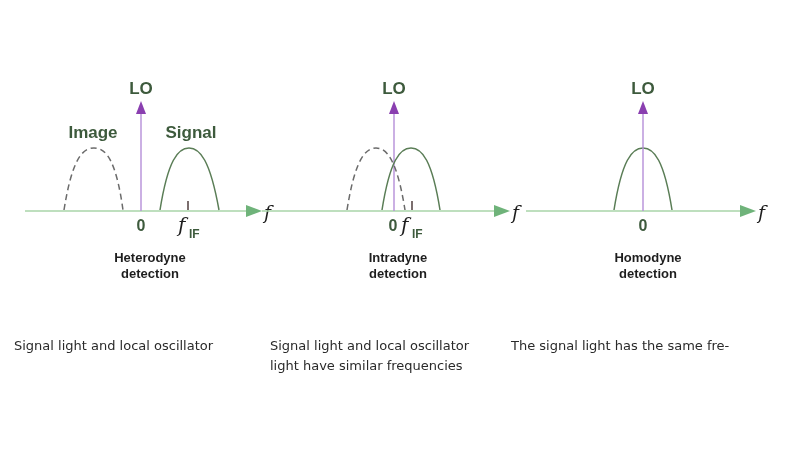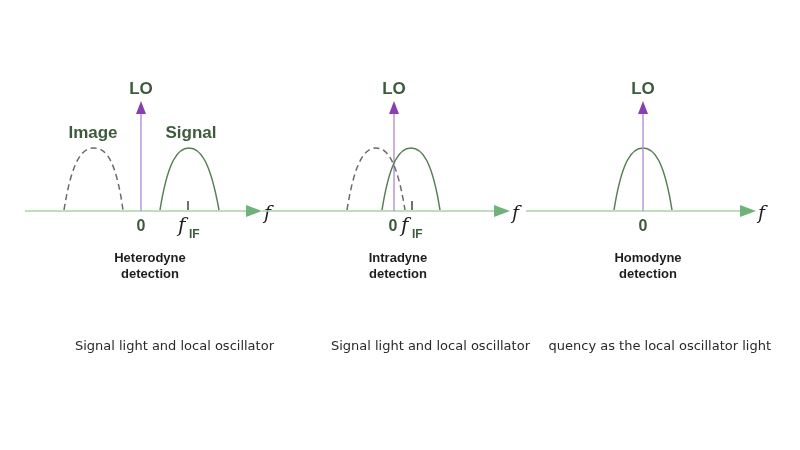--- a/index.html
+++ b/index.html
@@ -1,21 +1,21 @@
 <!DOCTYPE html>
 <html><head>
   <meta charset="utf-8">
   <style>
     html, body { margin: 0; padding: 0; background: #ffffff; }
     body { width: 800px; height: 450px; position: relative; overflow: hidden; font-family: "Liberation Sans", sans-serif; }
     #diagram { position: absolute; left: 0; top: 0; width: 800px; height: 450px; }
     .lbl-bold { font-family: "Liberation Sans", sans-serif; font-weight: bold; fill: #3d5a3c; }
     .lbl-title { font-family: "Liberation Sans", sans-serif; font-weight: bold; fill: #1e1e1e; font-size: 13px; }
     .lbl-f { font-family: "DejaVu Serif", serif; font-style: italic; fill: #1e1e1e; }
-    .desc { position: absolute; top: 336px; width: 260px; text-align: right; font-family: "DejaVu Sans", sans-serif; font-size: 13px; line-height: 20px; color: #2a2a2a; }
+    .desc { position: absolute; top: 336px; width: 260px; text-align: left; font-family: "DejaVu Sans", sans-serif; font-size: 13px; line-height: 20px; color: #2a2a2a; }
     .desc div { white-space: nowrap; }
   </style>
 </head>
 <body>
 
 <svg id="diagram" viewBox="0 0 800 450" xmlns="http://www.w3.org/2000/svg">
   <defs>
     <marker id="arrowGreen" markerWidth="10" markerHeight="8" refX="9" refY="4" orient="auto" markerUnits="userSpaceOnUse">
       <path d="M0,0 L10,4 L0,8 Z" fill="#6fb37a"></path>
     </marker>
@@ -84,16 +84,17 @@
     <text class="lbl-title" x="648" y="262" text-anchor="middle">Homodyne</text>
     <text class="lbl-title" x="648" y="278" text-anchor="middle">detection</text>
   </g>
 </svg>
 
 <div class="desc" style="left:14px;">
   <div>Signal light and local oscillator</div>
 </div>
 <div class="desc" style="left:270px;">
   <div>Signal light and local oscillator</div>
+  <div>light have similar frequencies</div>
 </div>
 <div class="desc" style="left:511px;">
-  <div>quency as the local oscillator light</div>
+  <div>The signal light has the same fre-</div>
 </div>
 
 </body></html>

